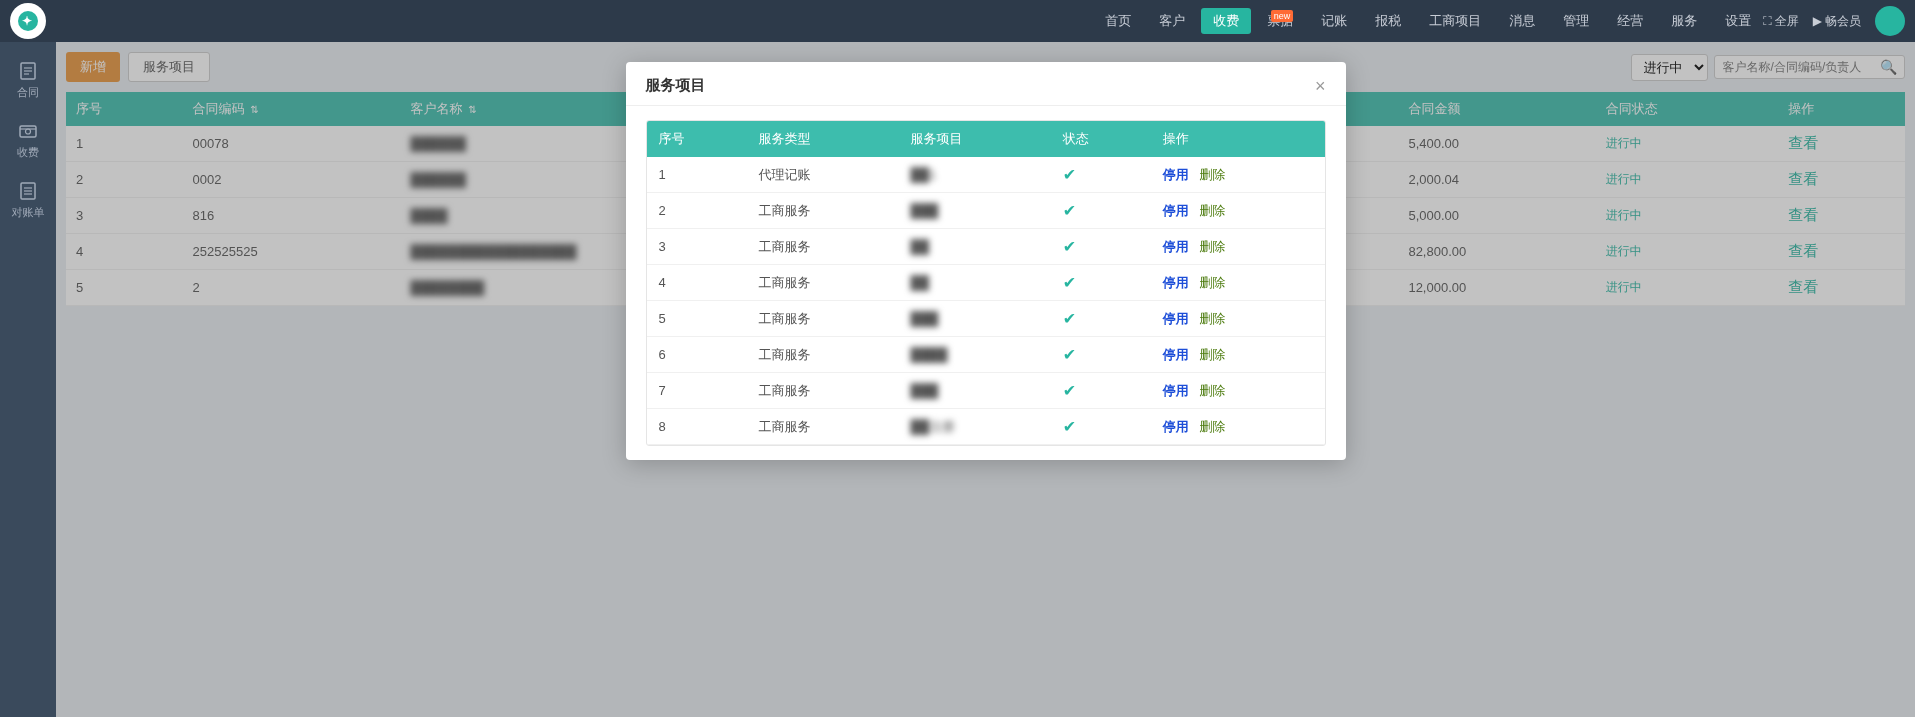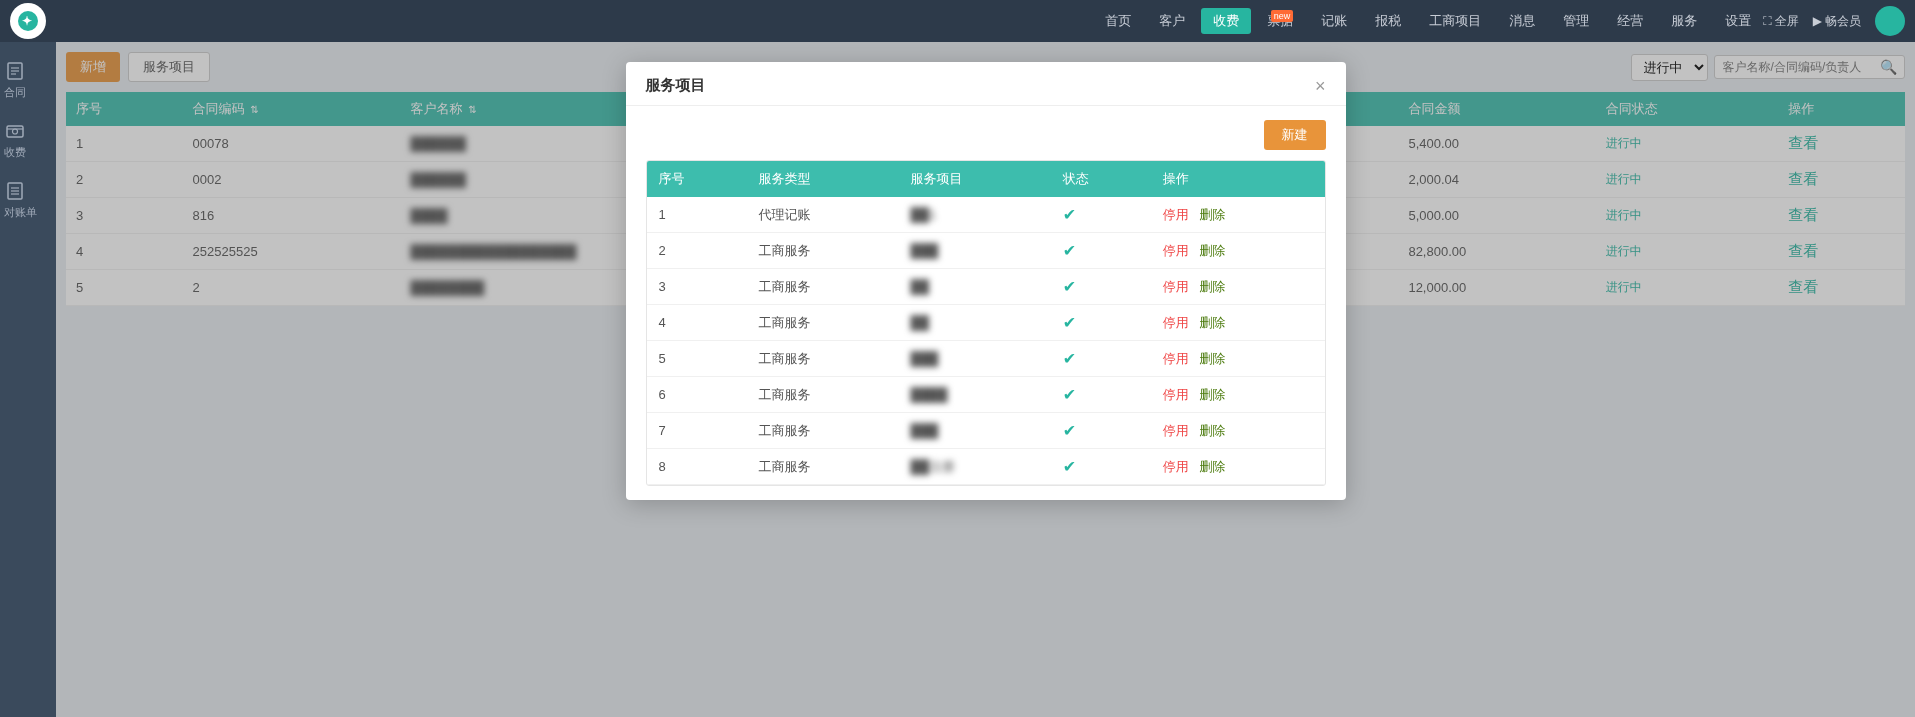--- a/index.html
+++ b/index.html
@@ -71,21 +71,21 @@
       display: flex;
       flex-direction: column;
       align-items: center;
       padding-top: 10px;
       gap: 4px;
     }
     .sidebar-item {
       width: 100%;
       display: flex;
       flex-direction: column;
-      align-items: flex-start;
+      align-items: center;
       padding: 8px 4px;
       color: #a0aab8;
       cursor: pointer;
       font-size: 11px;
       gap: 3px;
     }
     .sidebar-item .sidebar-icon {
       width: 22px; height: 22px;
       display: flex; align-items: center; justify-content: center;
       font-size: 16px;
@@ -292,23 +292,24 @@
       color: #555;
     }
     .modal-table tbody td.blurred {
       filter: blur(3px);
     }
     .check-icon {
       color: #27b5a0;
       font-size: 16px;
     }
     .action-stop {
-      color: #ef4444;
-      cursor: pointer;
-      font-size: 13px;
+      color: #1d4ed8;
+      cursor: pointer;
+      font-size: 13px;
+      font-weight: bold;
     }
     .action-delete {
       color: #4d7c0f;
       cursor: pointer;
       font-size: 13px;
     }
 
     
     .modal-table-wrap::-webkit-scrollbar { width: 6px; }
     .modal-table-wrap::-webkit-scrollbar-track { background: #f0f0f0; }
@@ -480,23 +481,20 @@
       </div>
     </div>
 
     <div class="modal-overlay">
       <div class="modal">
         <div class="modal-header">
           <span>服务项目</span>
           <button class="modal-close">×</button>
         </div>
         <div class="modal-body">
-          <div class="modal-toolbar">
-            <button class="btn-modal-new">新建</button>
-          </div>
           <div class="modal-table-wrap">
             <table class="modal-table">
               <thead>
                 <tr>
                   <th>序号</th>
                   <th>服务类型</th>
                   <th>服务项目</th>
                   <th>状态</th>
                   <th>操作</th>
                 </tr>

